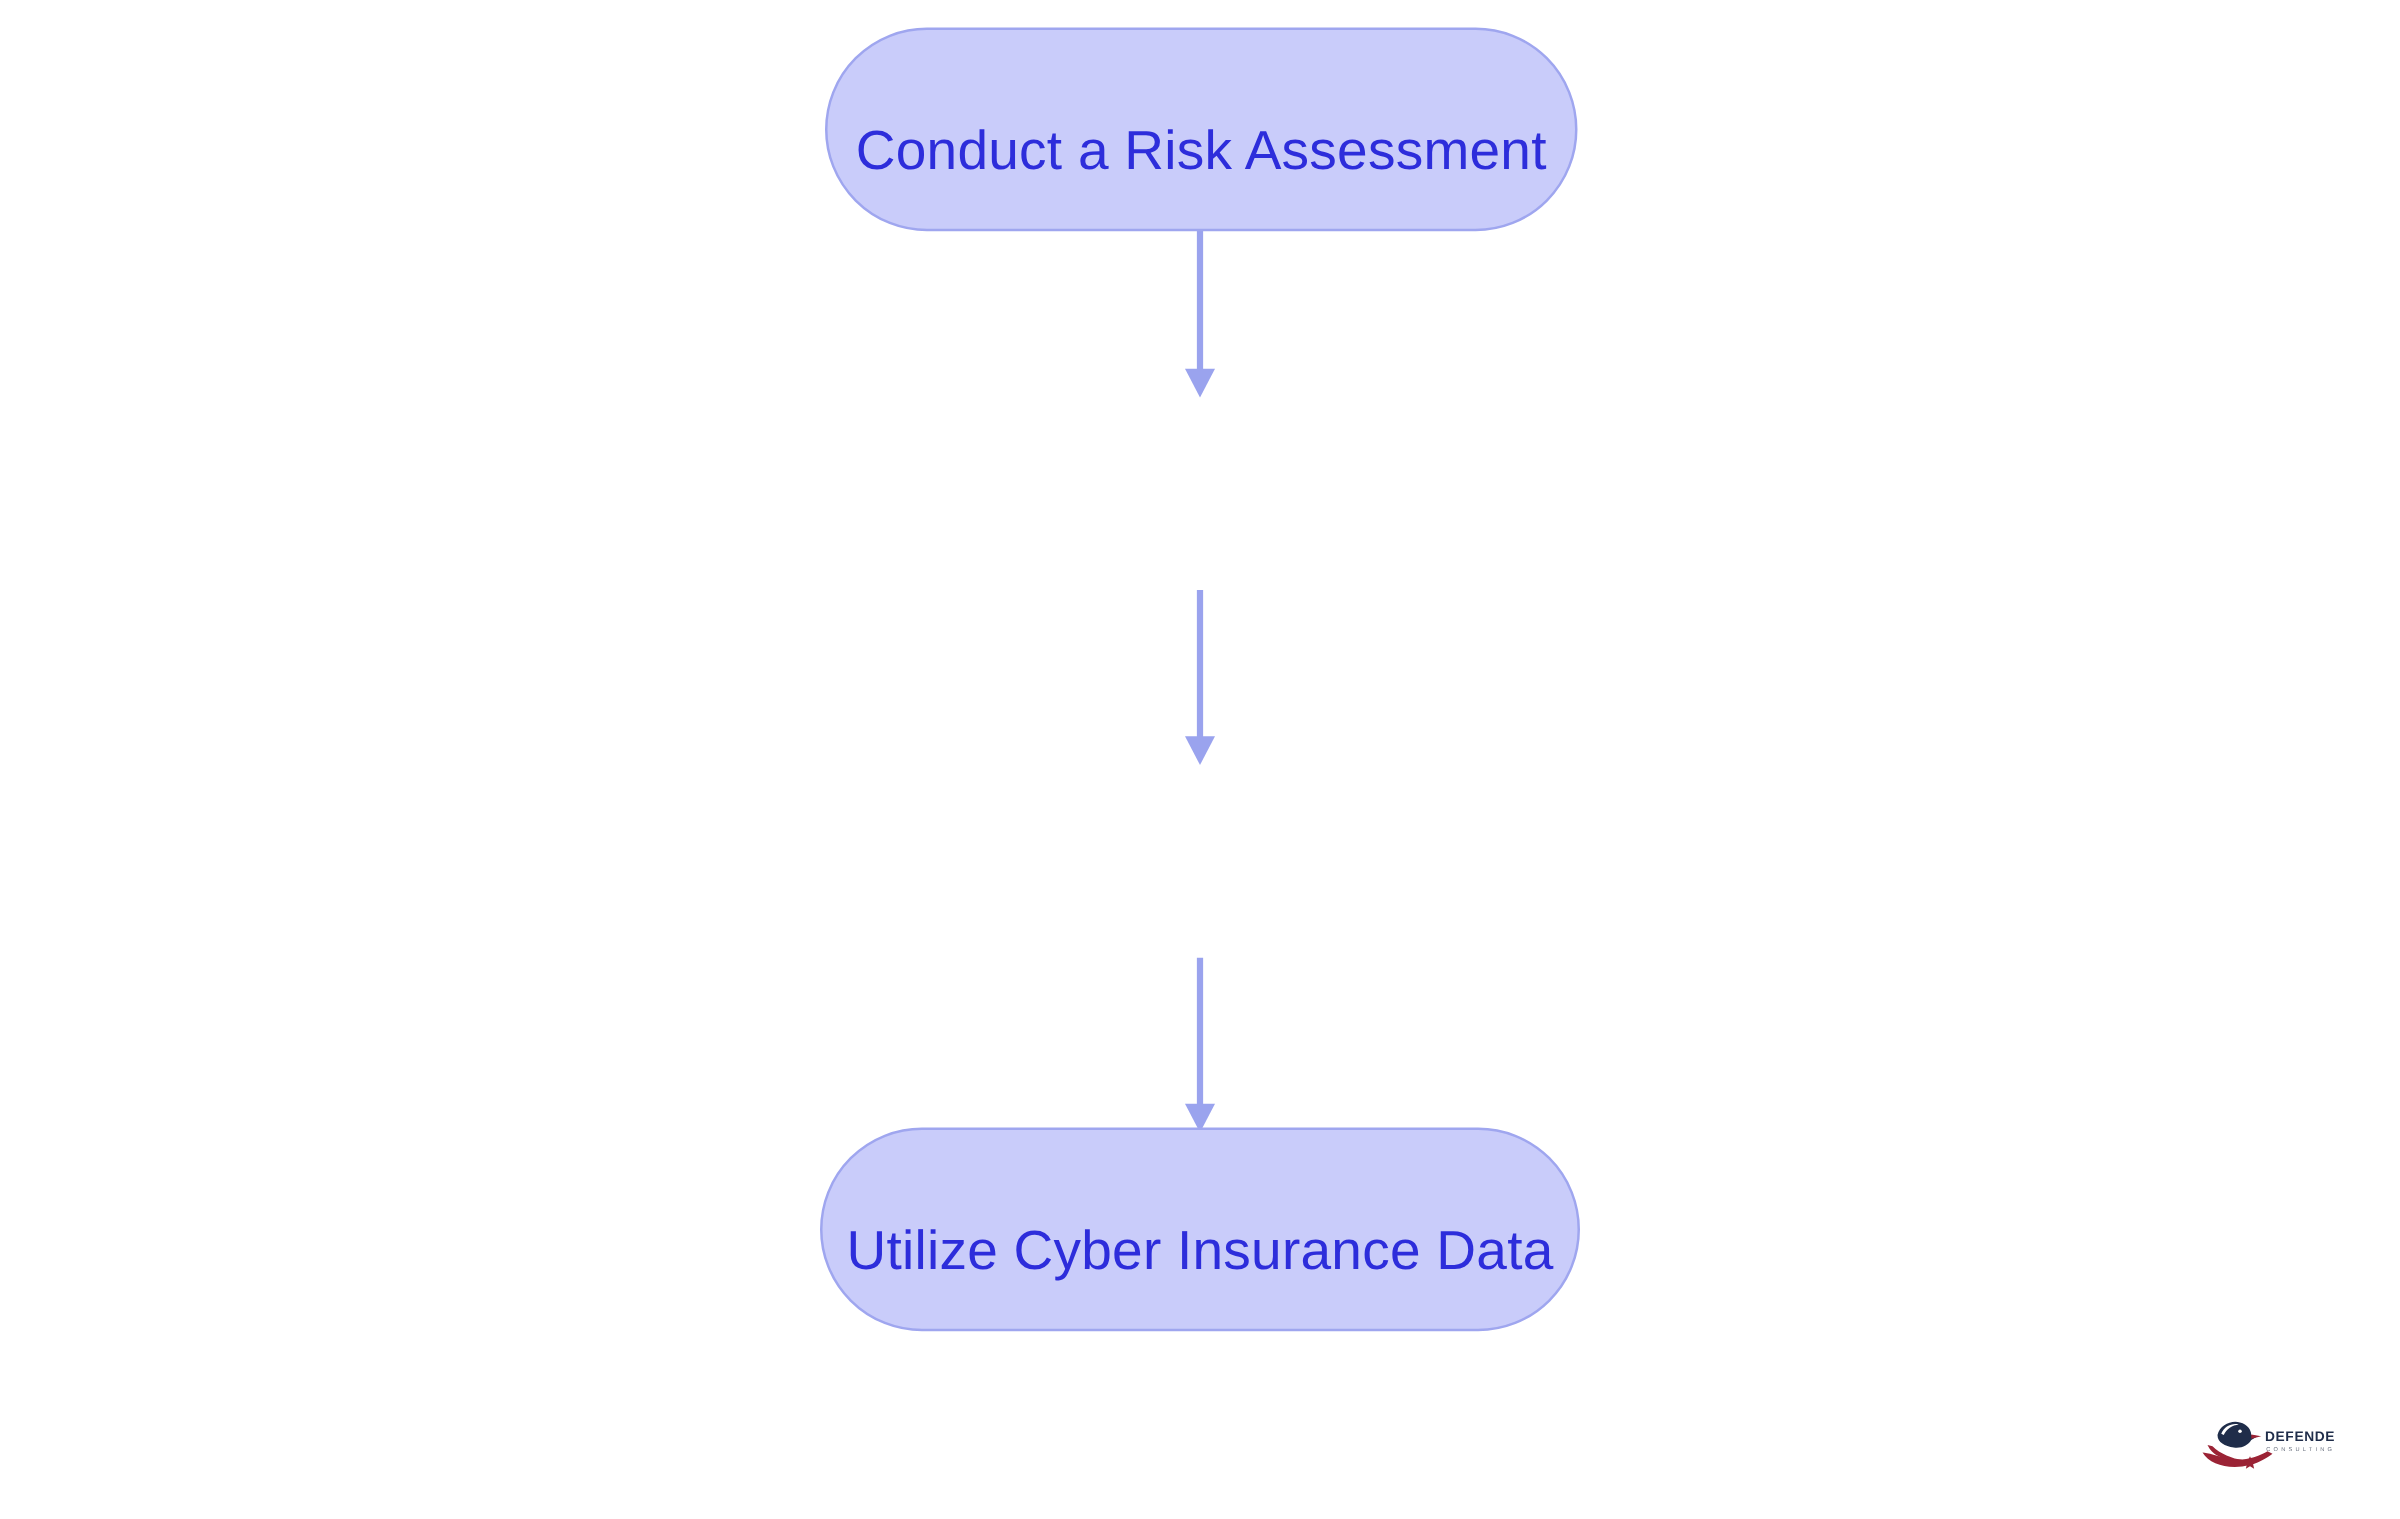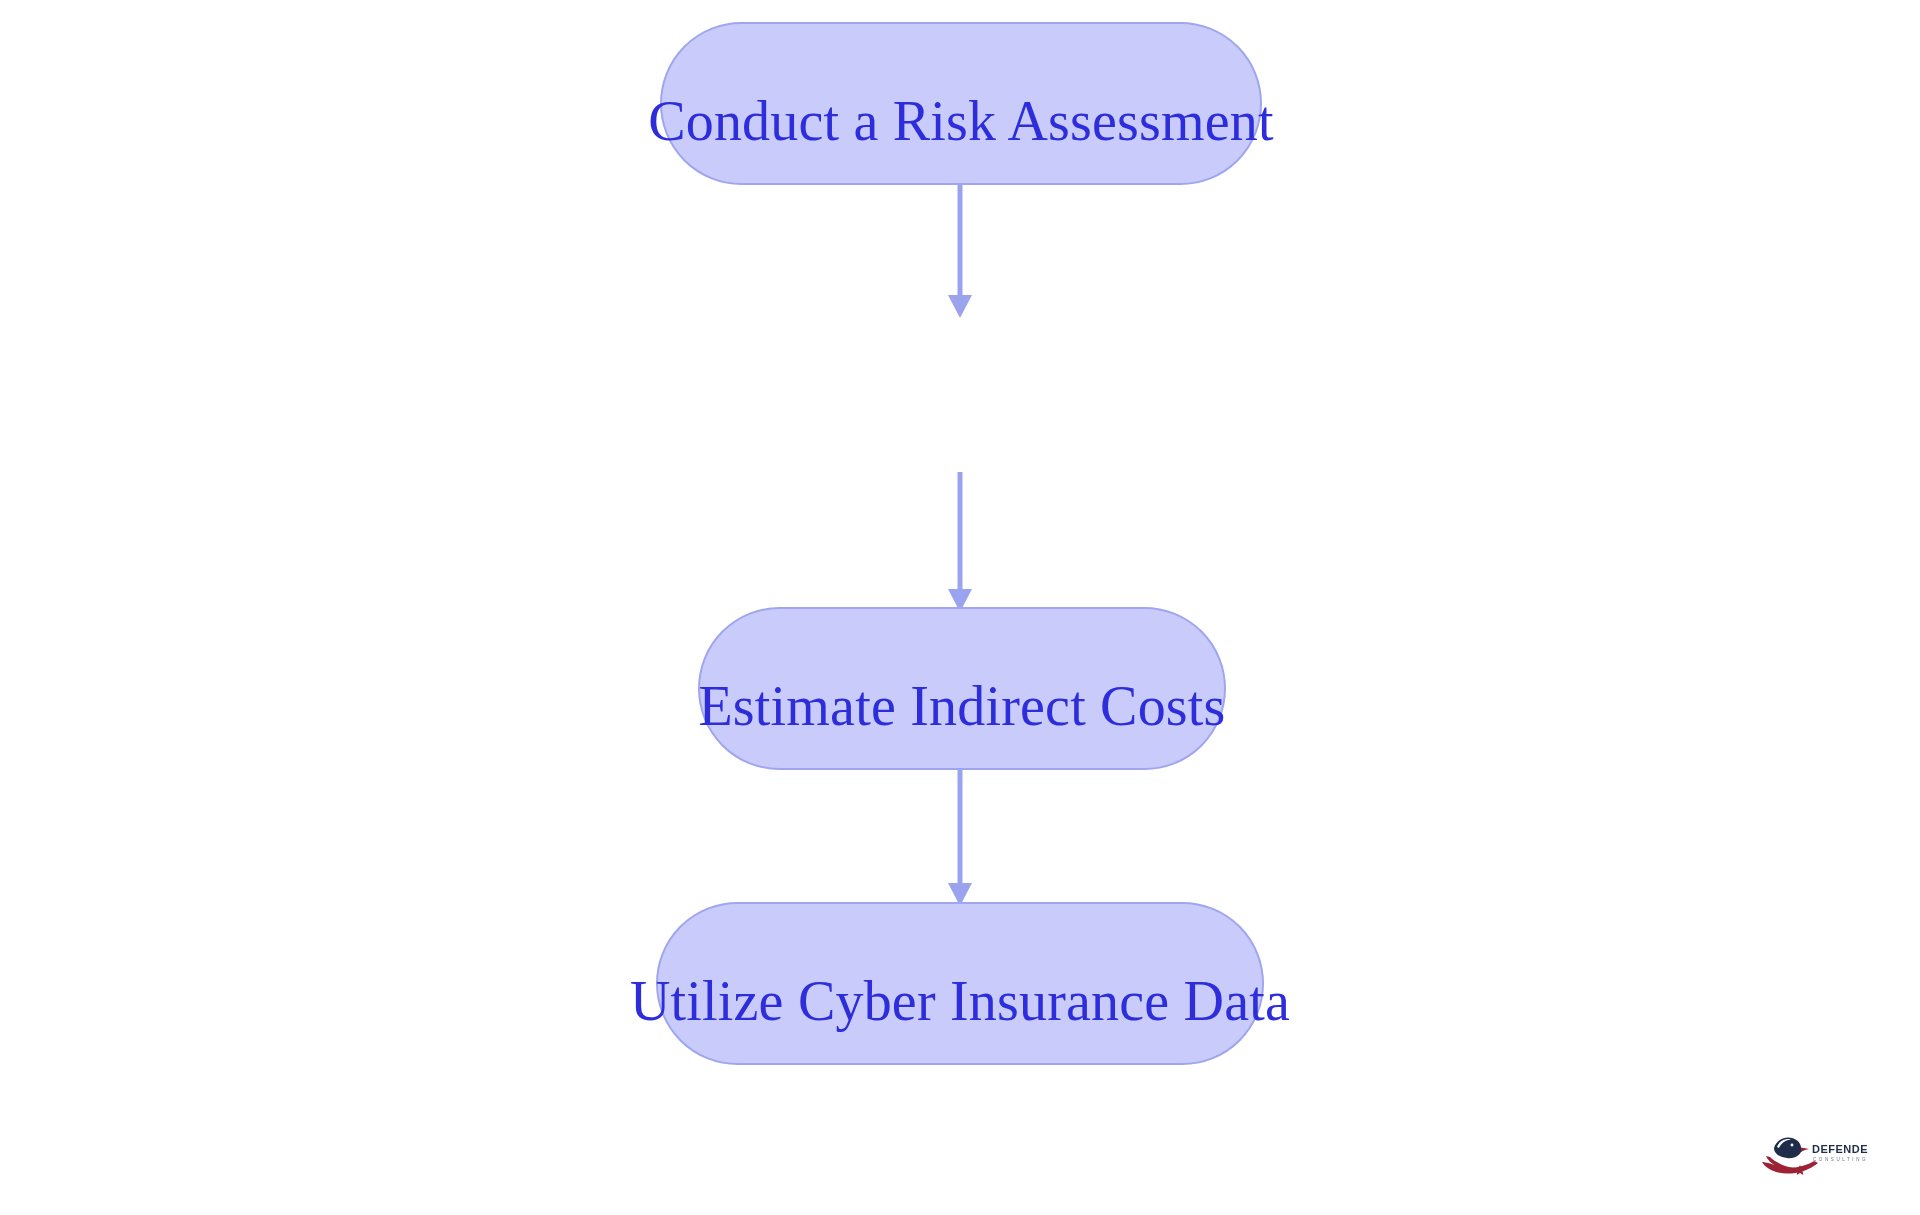--- a/index.html
+++ b/index.html
@@ -25,22 +25,22 @@
     background: #c9ccfa;
     border: 2px solid #9fa6ef;
     border-radius: 82px;
     box-sizing: border-box;
     display: flex;
     align-items: center;
     justify-content: center;
   }
   .node-label {
     color: #2d2ddb;
-    font-size: 56px;
-    font-family: Liberation Serif, serif;
+    font-size: 44px;
+    font-family: Liberation Sans, sans-serif;
     font-weight: 400;
     letter-spacing: 0.2px;
     white-space: nowrap;
     line-height: 1;
     user-select: none;
     margin-top: 34px;
   }
   .connector {
     position: absolute;
     width: 40px;
@@ -72,23 +72,20 @@
   <svg class="connector" style="left:940px; top:766px; height:142px;" viewBox="0 0 40 142">
     <line x1="20" y1="0" x2="20" y2="120" stroke="#9aa3ee" stroke-width="5"></line>
     <polygon points="8,117 32,117 20,140" fill="#9aa3ee"></polygon>
   </svg>
 
   <div class="node-box" style="left:660px; top:22px; width:602px; height:163px;">
     <span class="node-label">Conduct a Risk Assessment</span>
   </div>
 
 
-  <div class="node-box" style="left:698px; top:607px; width:528px; height:163px;">
-    <span class="node-label">Estimate Indirect Costs</span>
-  </div>
 
   <div class="node-box" style="left:656px; top:902px; width:608px; height:163px;text-align:center;">
     <span class="node-label">Utilize Cyber Insurance Data</span>
   </div>
 
   <svg class="logo" viewBox="0 0 112 48">
     <g>
 
       <path d="M6 30 C12 40, 28 44, 44 40 C52 38, 58 34, 62 31 L58 29 C50 34, 38 37, 28 35 C18 33, 10 30, 6 30 Z" fill="#9b2335"></path>
       <path d="M10 24 C14 33, 26 38, 38 36 C30 35, 20 31, 14 25 Z" fill="#9b2335"></path>

